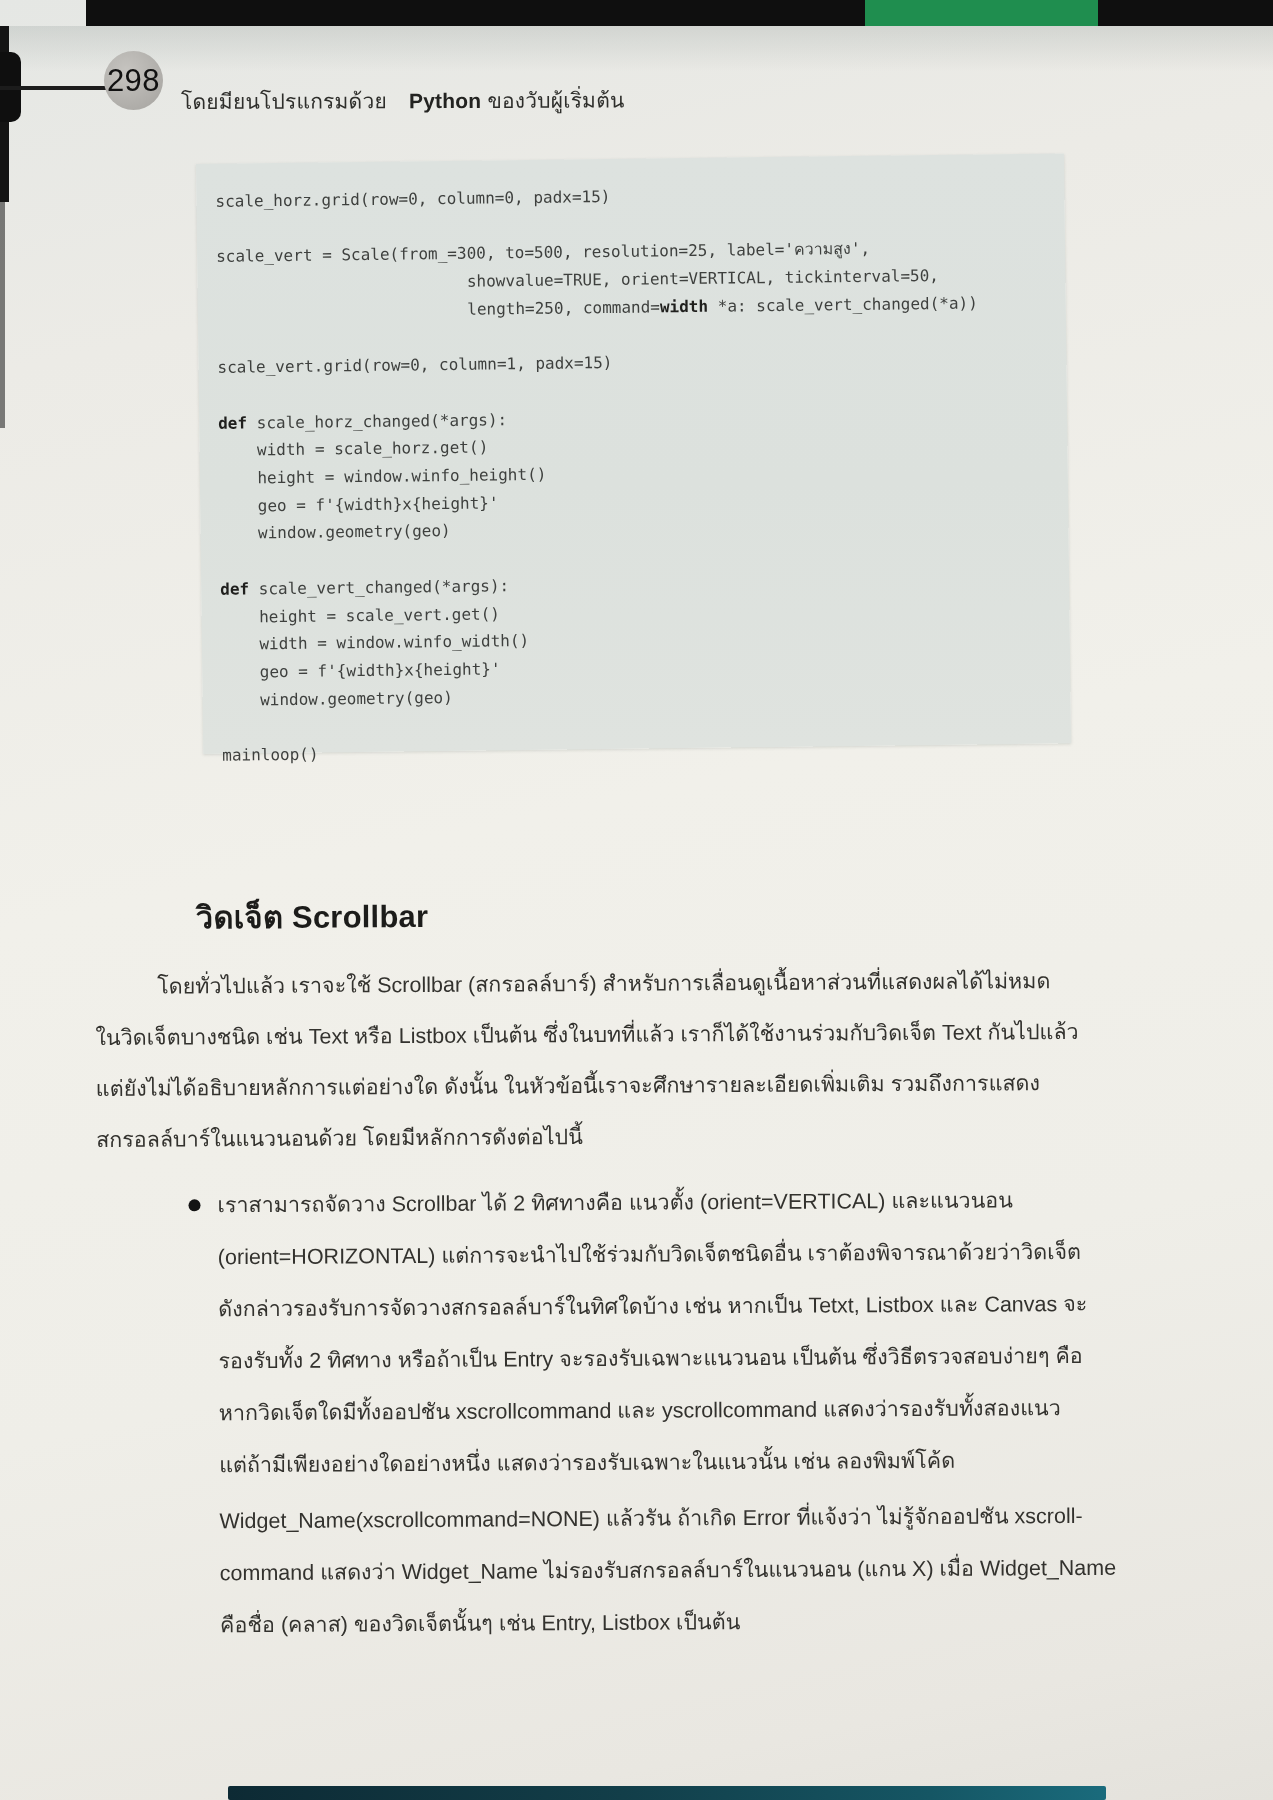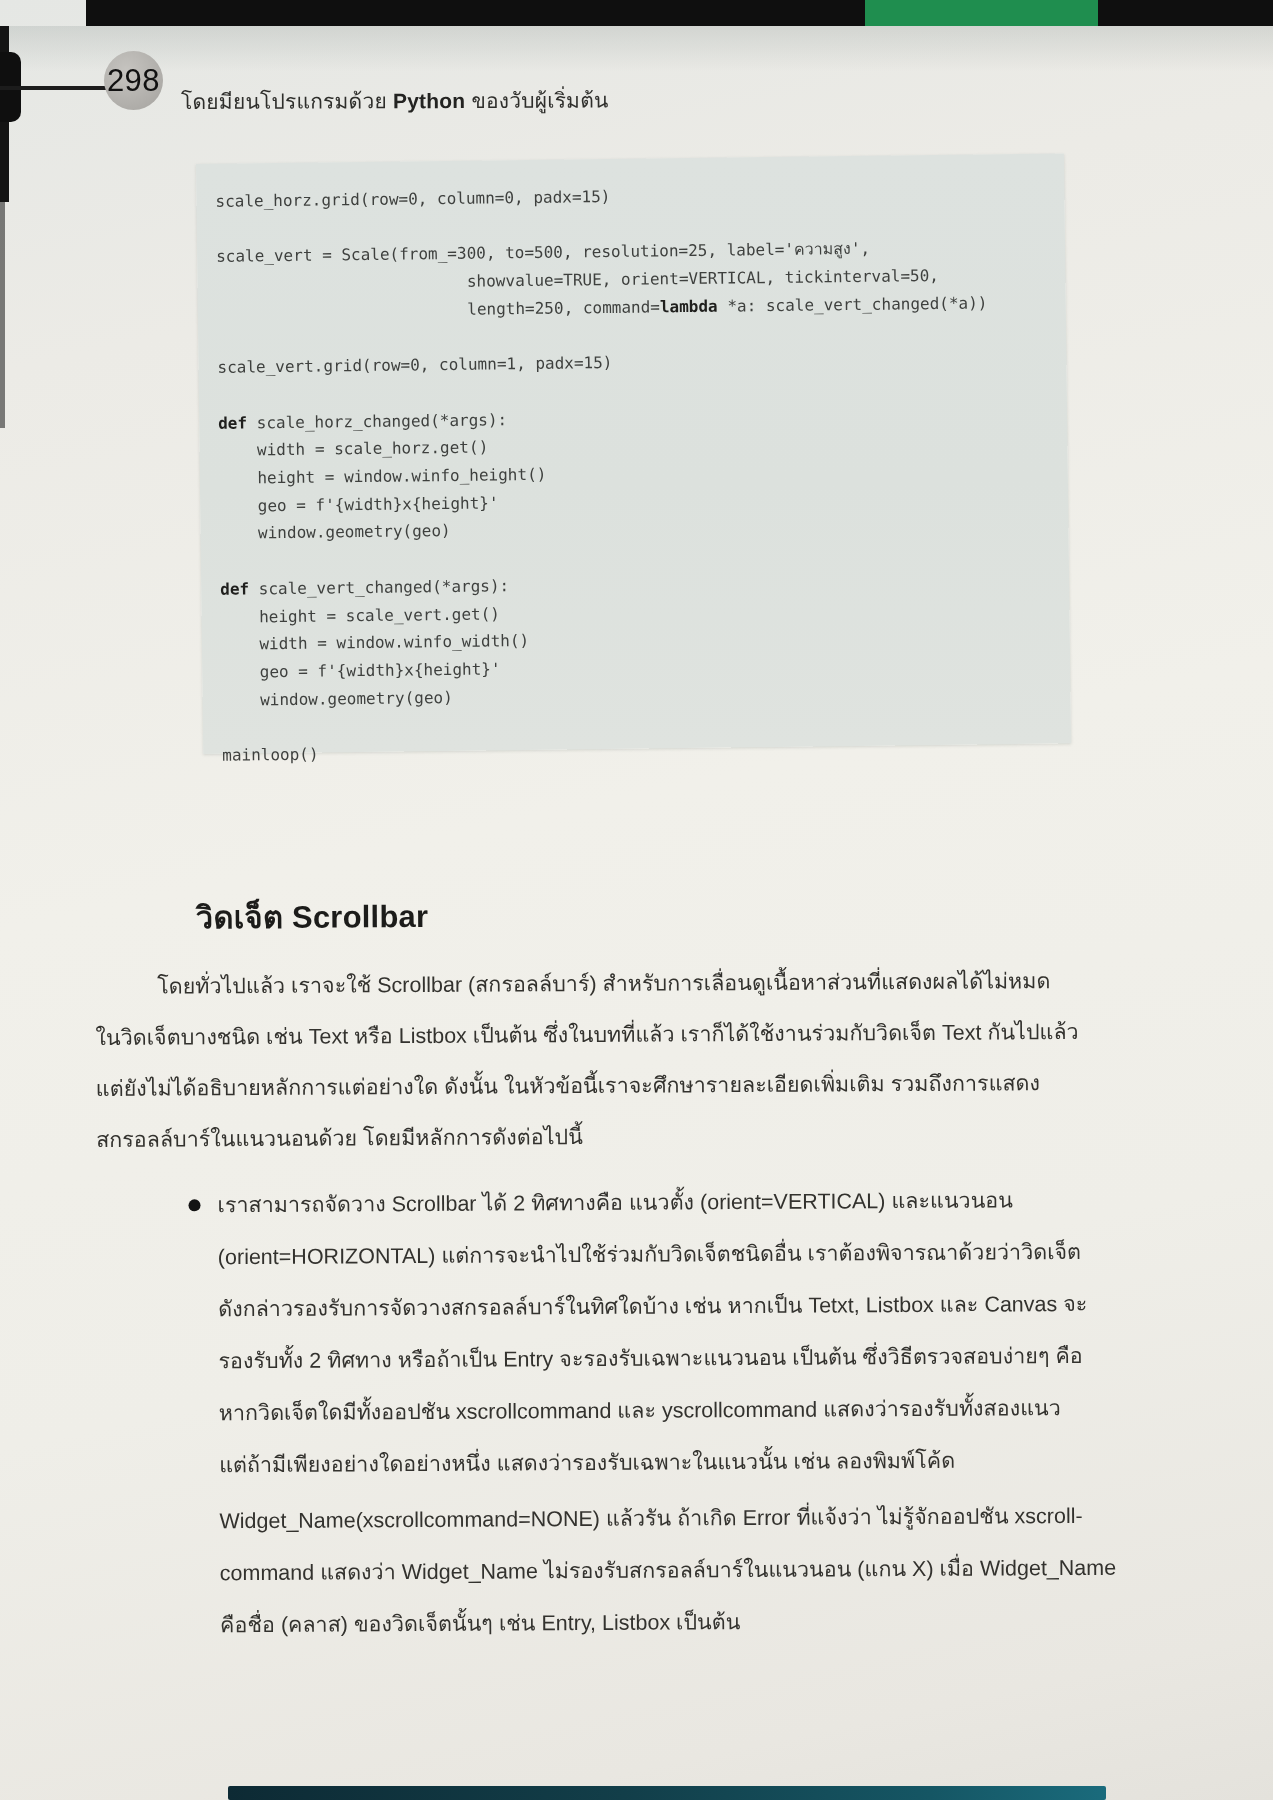--- a/index.html
+++ b/index.html
@@ -27,21 +27,21 @@
   .badge{
     position:absolute;left:104px;top:51px;width:59px;height:59px;border-radius:50%;
     background:radial-gradient(circle at 38% 34%,#c6c4c0,#adaba7 75%);
     display:flex;align-items:center;justify-content:center;
     font-weight:normal;font-size:31px;color:#111;letter-spacing:0.5px;
   }
   .header-title{
     position:absolute;left:181px;top:85px;font-size:21px;color:#2e2e2b;
     transform:rotate(-0.2deg);transform-origin:left center;letter-spacing:0.2px;
   }
-  .header-title b{color:#232321;}
+  .header-title b{color:#232321;margin-left:16px;}
   
   .code-block{
     position:absolute;left:196px;top:164px;width:868px;height:590px;
     background:linear-gradient(180deg,#dde2df 0%,#dce1dd 55%,#dfe3df 100%);
     transform:rotate(-0.7deg);transform-origin:left top;
     padding:24px 0 0 19px;box-sizing:border-box;
     box-shadow:0 1px 3px rgba(90,100,95,0.18);
   }
   .code-block .code-line{
     font-family:"DejaVu Sans Mono",monospace;
@@ -88,21 +88,21 @@
   </div>
   <div class="header-title">
     <span>โดยมียนโปรแกรมด้วย </span><b>Python</b><span> ของวับผู้เริ่มต้น</span>
   </div>
 
   <div class="code-block">
   <div class="code-line">scale_horz.grid(row=0, column=0, padx=15)</div>
       <div class="code-line">&nbsp;</div>
       <div class="code-line">scale_vert = Scale(from_=300, to=500, resolution=25, label='ความสูง',</div>
       <div class="code-line">                          showvalue=TRUE, orient=VERTICAL, tickinterval=50,</div>
-      <div class="code-line">                          length=250, command=<b>lambda</b> *a: scale_vert_changed(*a))</div>
+      <div class="code-line">                          length=250, command=<b>width</b> *a: scale_vert_changed(*a))</div>
       <div class="code-line">&nbsp;</div>
       <div class="code-line">scale_vert.grid(row=0, column=1, padx=15)</div>
       <div class="code-line">&nbsp;</div>
       <div class="code-line"><b>def</b> scale_horz_changed(*args):</div>
       <div class="code-line">    width = scale_horz.get()</div>
       <div class="code-line">    height = window.winfo_height()</div>
       <div class="code-line">    geo = f'{width}x{height}'</div>
       <div class="code-line">    window.geometry(geo)</div>
       <div class="code-line">&nbsp;</div>
       <div class="code-line"><b>def</b> scale_vert_changed(*args):</div>

